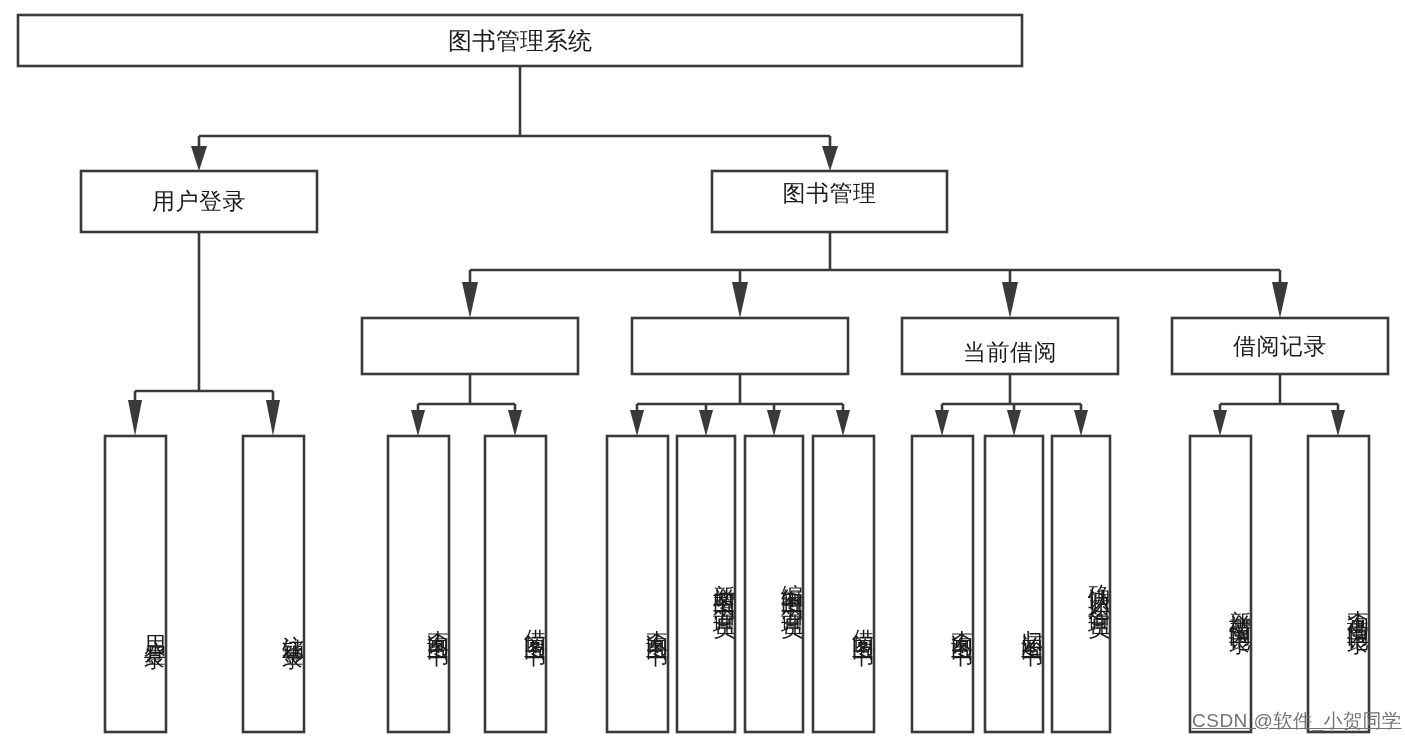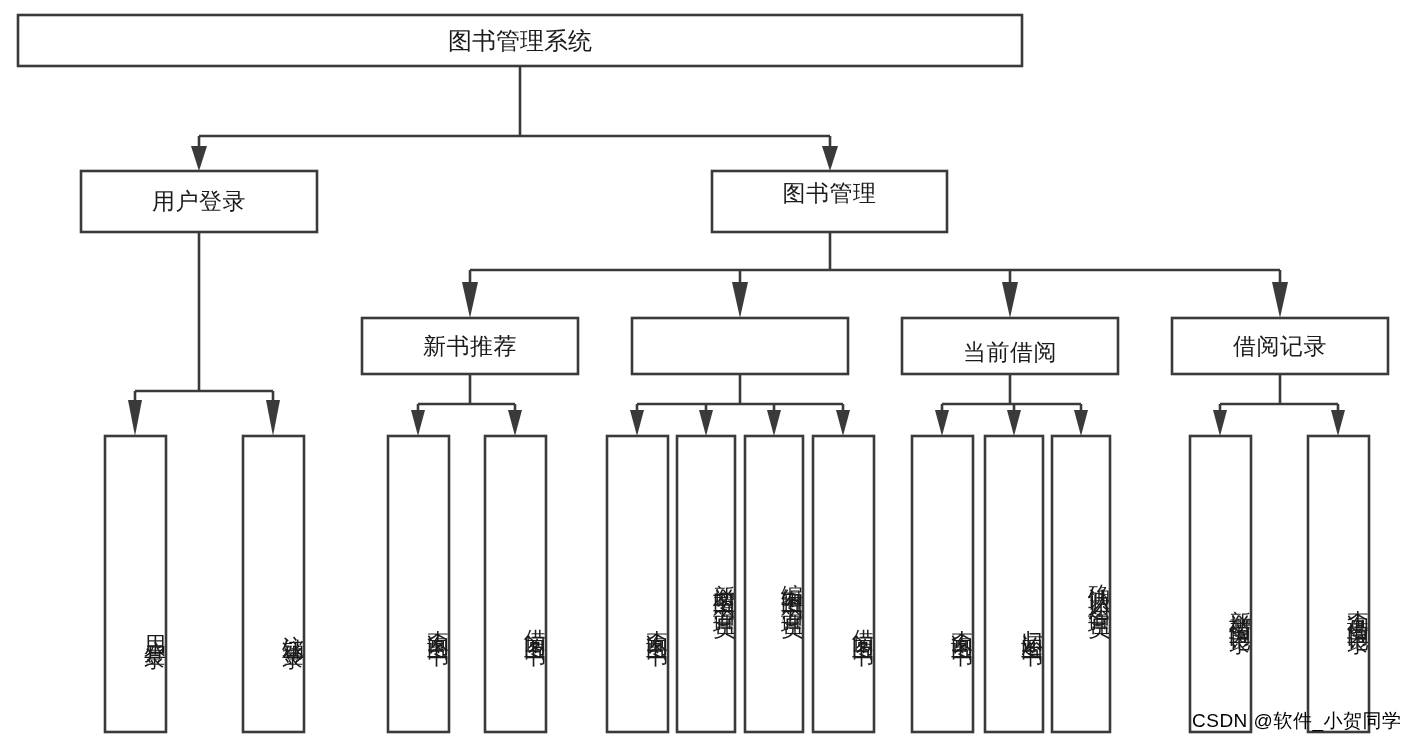--- a/index.html
+++ b/index.html
@@ -65,24 +65,25 @@
     text-orientation: upright;
     font-size: 22px;
     letter-spacing: 5px;
     align-items: flex-start;
     justify-content: center;
     line-height: 1;
   }
   .watermark {
     position: absolute;
     font-size: 19px;
-    color: #000000;
+    color: #737373;
     font-family: "Liberation Sans", "DejaVu Sans", sans-serif;
     white-space: nowrap;
     letter-spacing: 0.5px;
+    text-decoration: underline;
   }
 </style>
 </head>
 <body>
 
 <div id="diagram-root">
 
   <svg class="diagram-canvas" viewBox="0 0 1405 747">
 
     <g>
@@ -184,21 +185,20 @@
     <rect class="node-box" x="1052" y="436" width="58" height="296"></rect>
     <rect class="node-box" x="1190" y="436" width="61" height="296"></rect>
     <rect class="node-box" x="1308" y="436" width="61" height="296"></rect>
   </svg>
 
   <div class="node-label root" style="left:18px; top:15px; width:1004px; height:51px;">图书管理系统</div>
 
   <div class="node-label horizontal" style="left:81px; top:171px; width:236px; height:61px;">用户登录</div>
   <div class="node-label horizontal" style="left:712px; top:171px; width:235px; height:45px;border-radius:11px;">图书管理</div>
 
-  <div class="node-label horizontal" style="left:362px; top:318px; width:216px; height:56px;">新书推荐</div>
   <div class="node-label horizontal" style="left:902px; top:318px; width:216px; height:68px;">当前借阅</div>
   <div class="node-label horizontal" style="left:1172px; top:318px; width:216px; height:56px;">借阅记录</div>
 
   <div class="node-label vertical" style="left:105px; top:522px; width:61px; height:210px;">用户登录</div>
   <div class="node-label vertical" style="left:243px; top:522px; width:61px; height:210px;">注销登录</div>
   <div class="node-label vertical" style="left:388px; top:512px; width:61px; height:220px;">查询图书</div>
   <div class="node-label vertical" style="left:485px; top:512px; width:61px; height:220px;">借阅图书</div>
   <div class="node-label vertical" style="left:607px; top:512px; width:61px; height:220px;">查询图书</div>
   <div class="node-label vertical" style="left:677px; top:444px; width:58px; height:288px;">新增图书（管理员）</div>
   <div class="node-label vertical" style="left:745px; top:444px; width:58px; height:288px;">编辑图书（管理员）</div>

